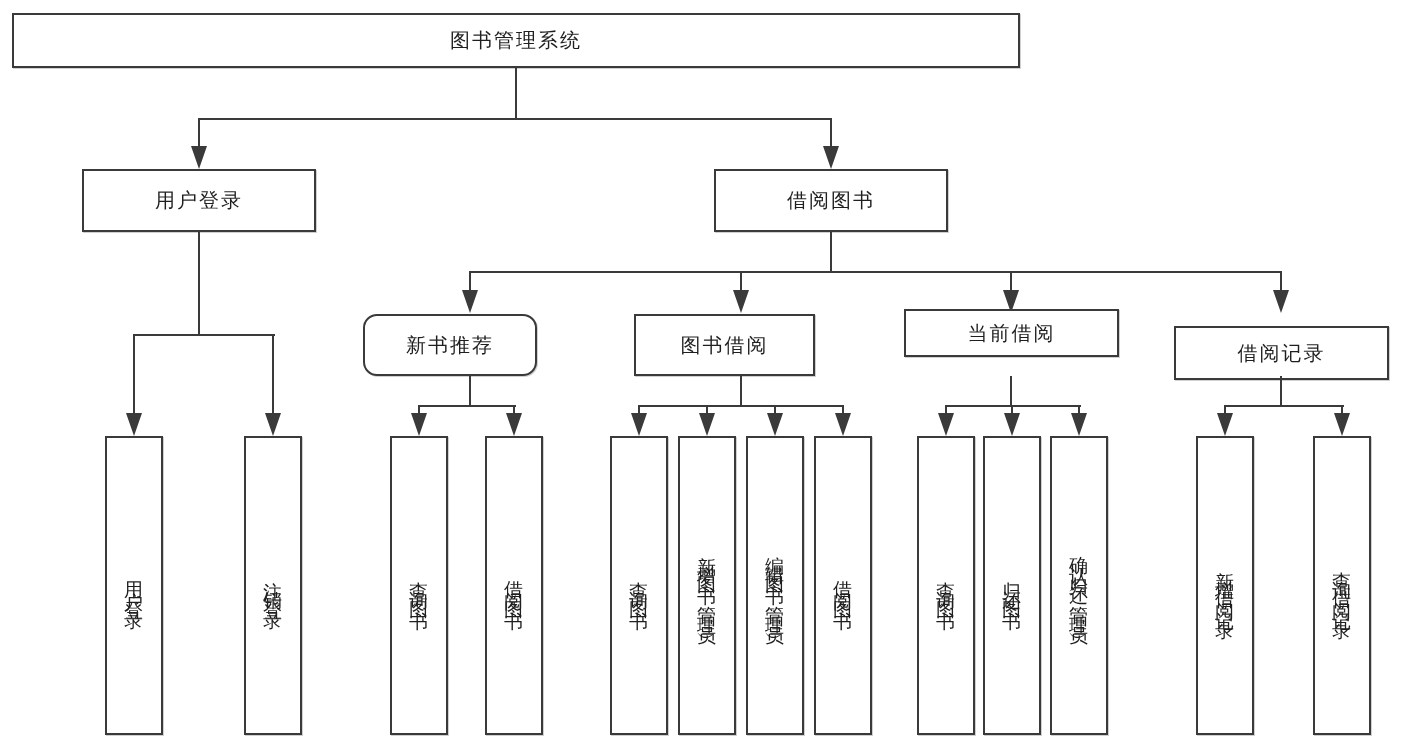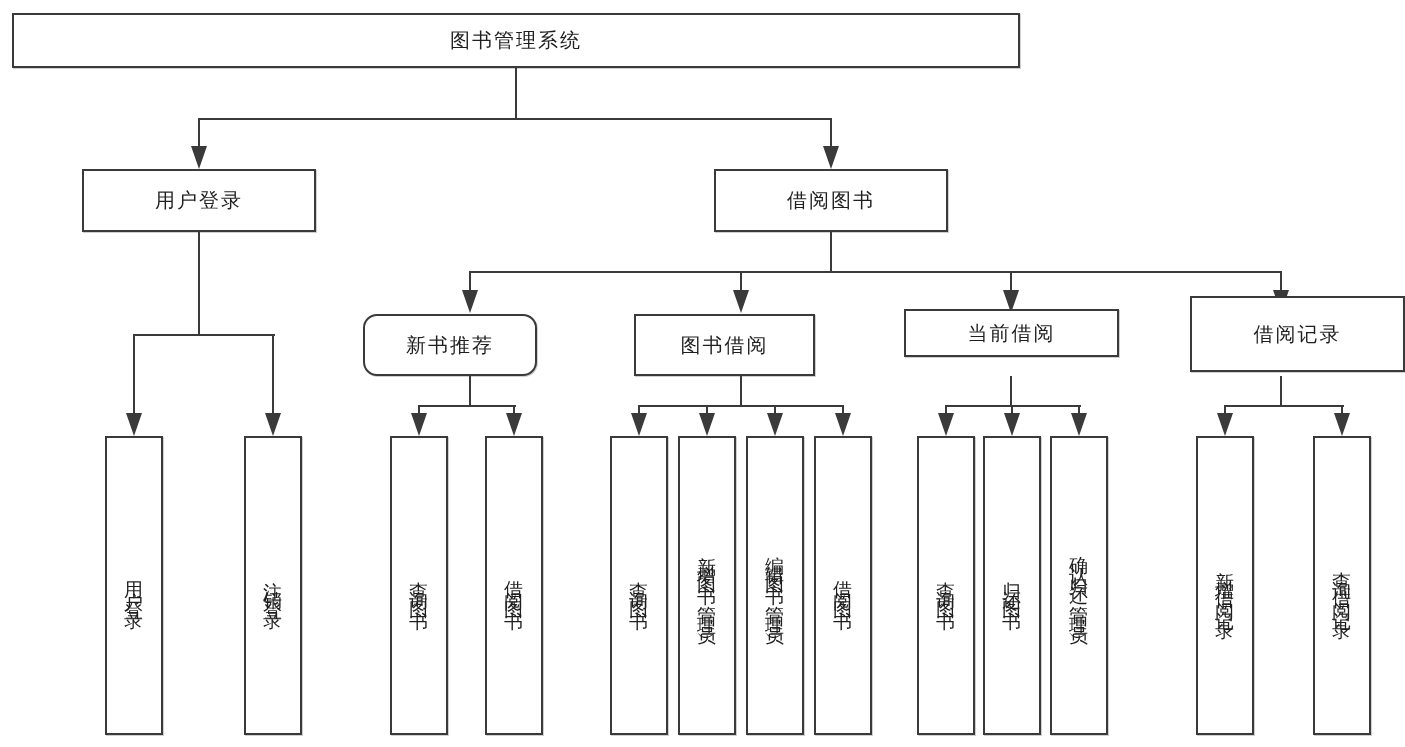--- a/index.html
+++ b/index.html
@@ -105,21 +105,21 @@
 
   <div class="node" style="left:363px; top:314px; width:174px; height:62px;border-radius:14px;">
     <span>新书推荐</span>
   </div>
   <div class="node" style="left:634px; top:314px; width:181px; height:62px;">
     <span>图书借阅</span>
   </div>
   <div class="node" style="left:904px; top:309px; width:215px; height:48px;">
     <span>当前借阅</span>
   </div>
-  <div class="node" style="left:1174px; top:296px; width:215px; height:76px;margin-left:16px;">
+  <div class="node" style="left:1174px; top:326px; width:215px; height:54px;">
     <span>借阅记录</span>
   </div>
 
   <div class="vl" style="left:469px; top:376px; height:31px;"></div>
   <div class="hl" style="left:418px; top:405px; width:98px;"></div>
   <div class="vl" style="left:418px; top:405px; height:12px;"></div>
   <div class="ah" style="left:411px; top:413px;"></div>
   <div class="vl" style="left:513px; top:405px; height:12px;"></div>
   <div class="ah" style="left:506px; top:413px;"></div>
 

